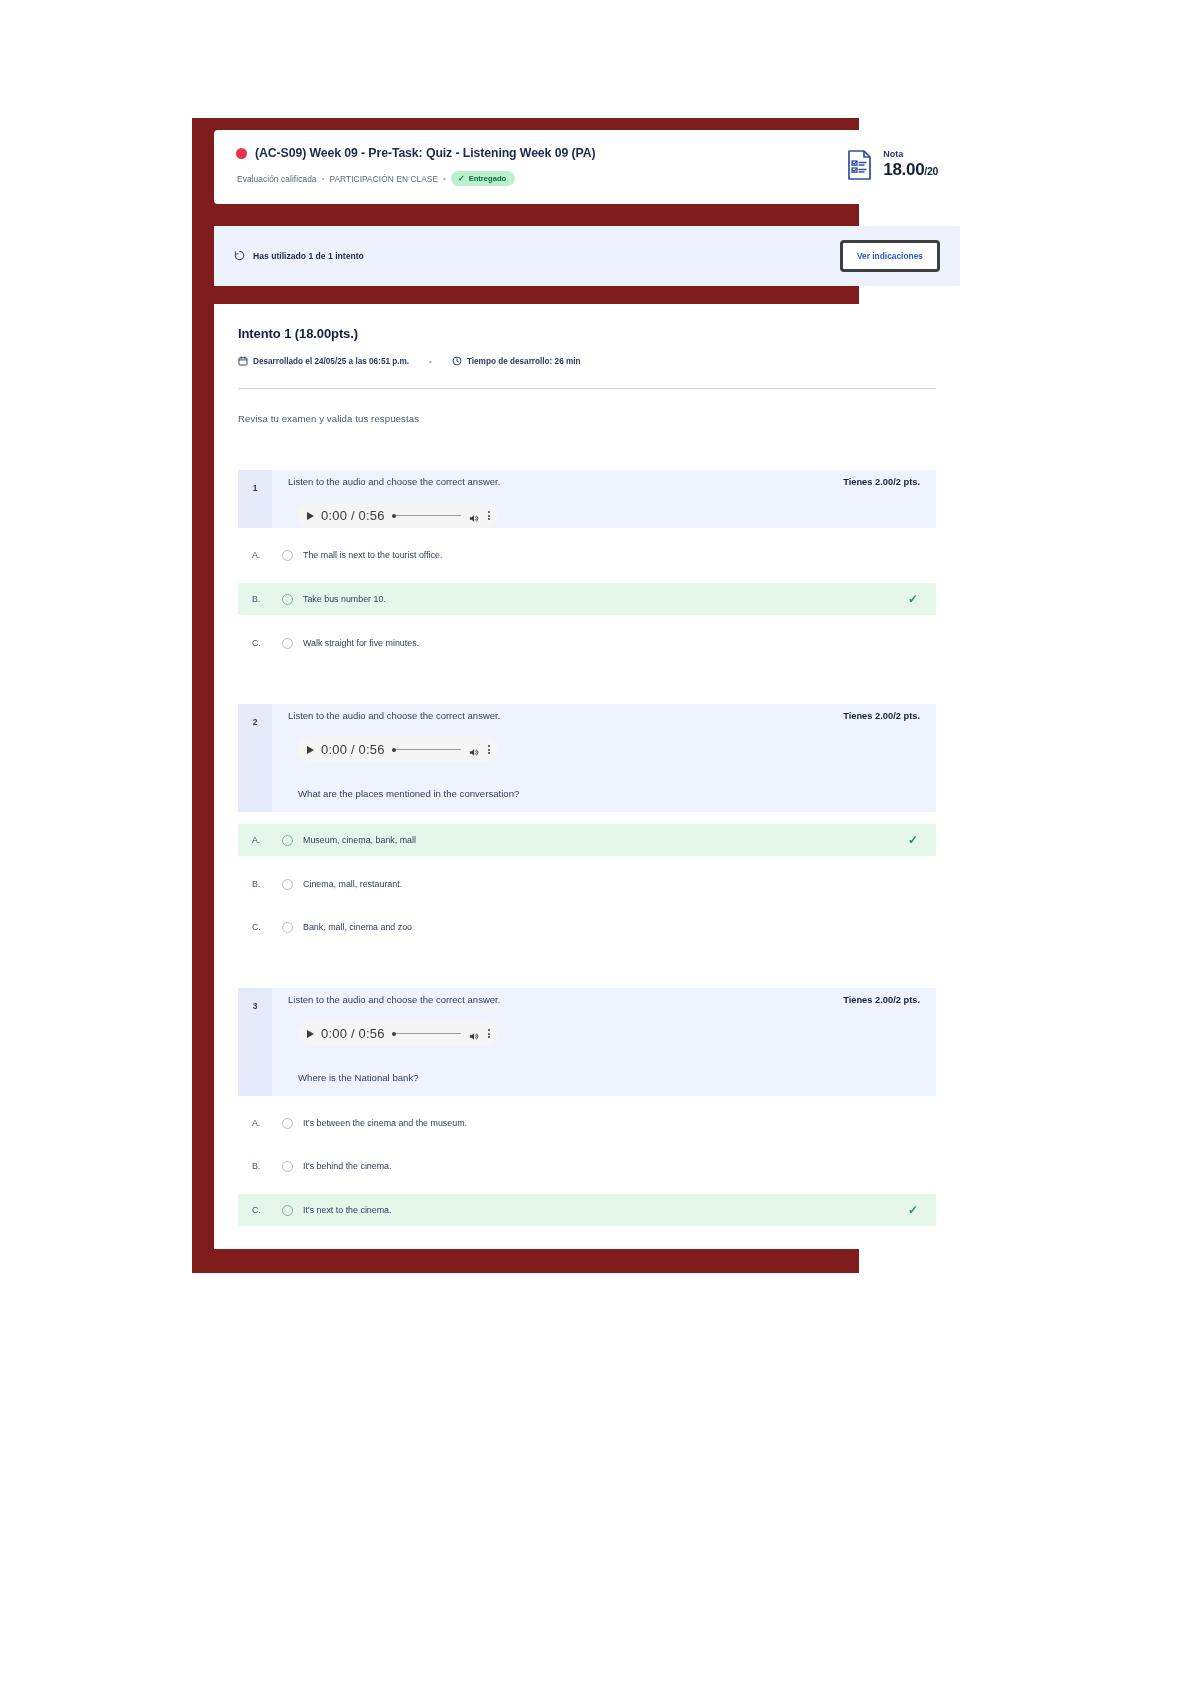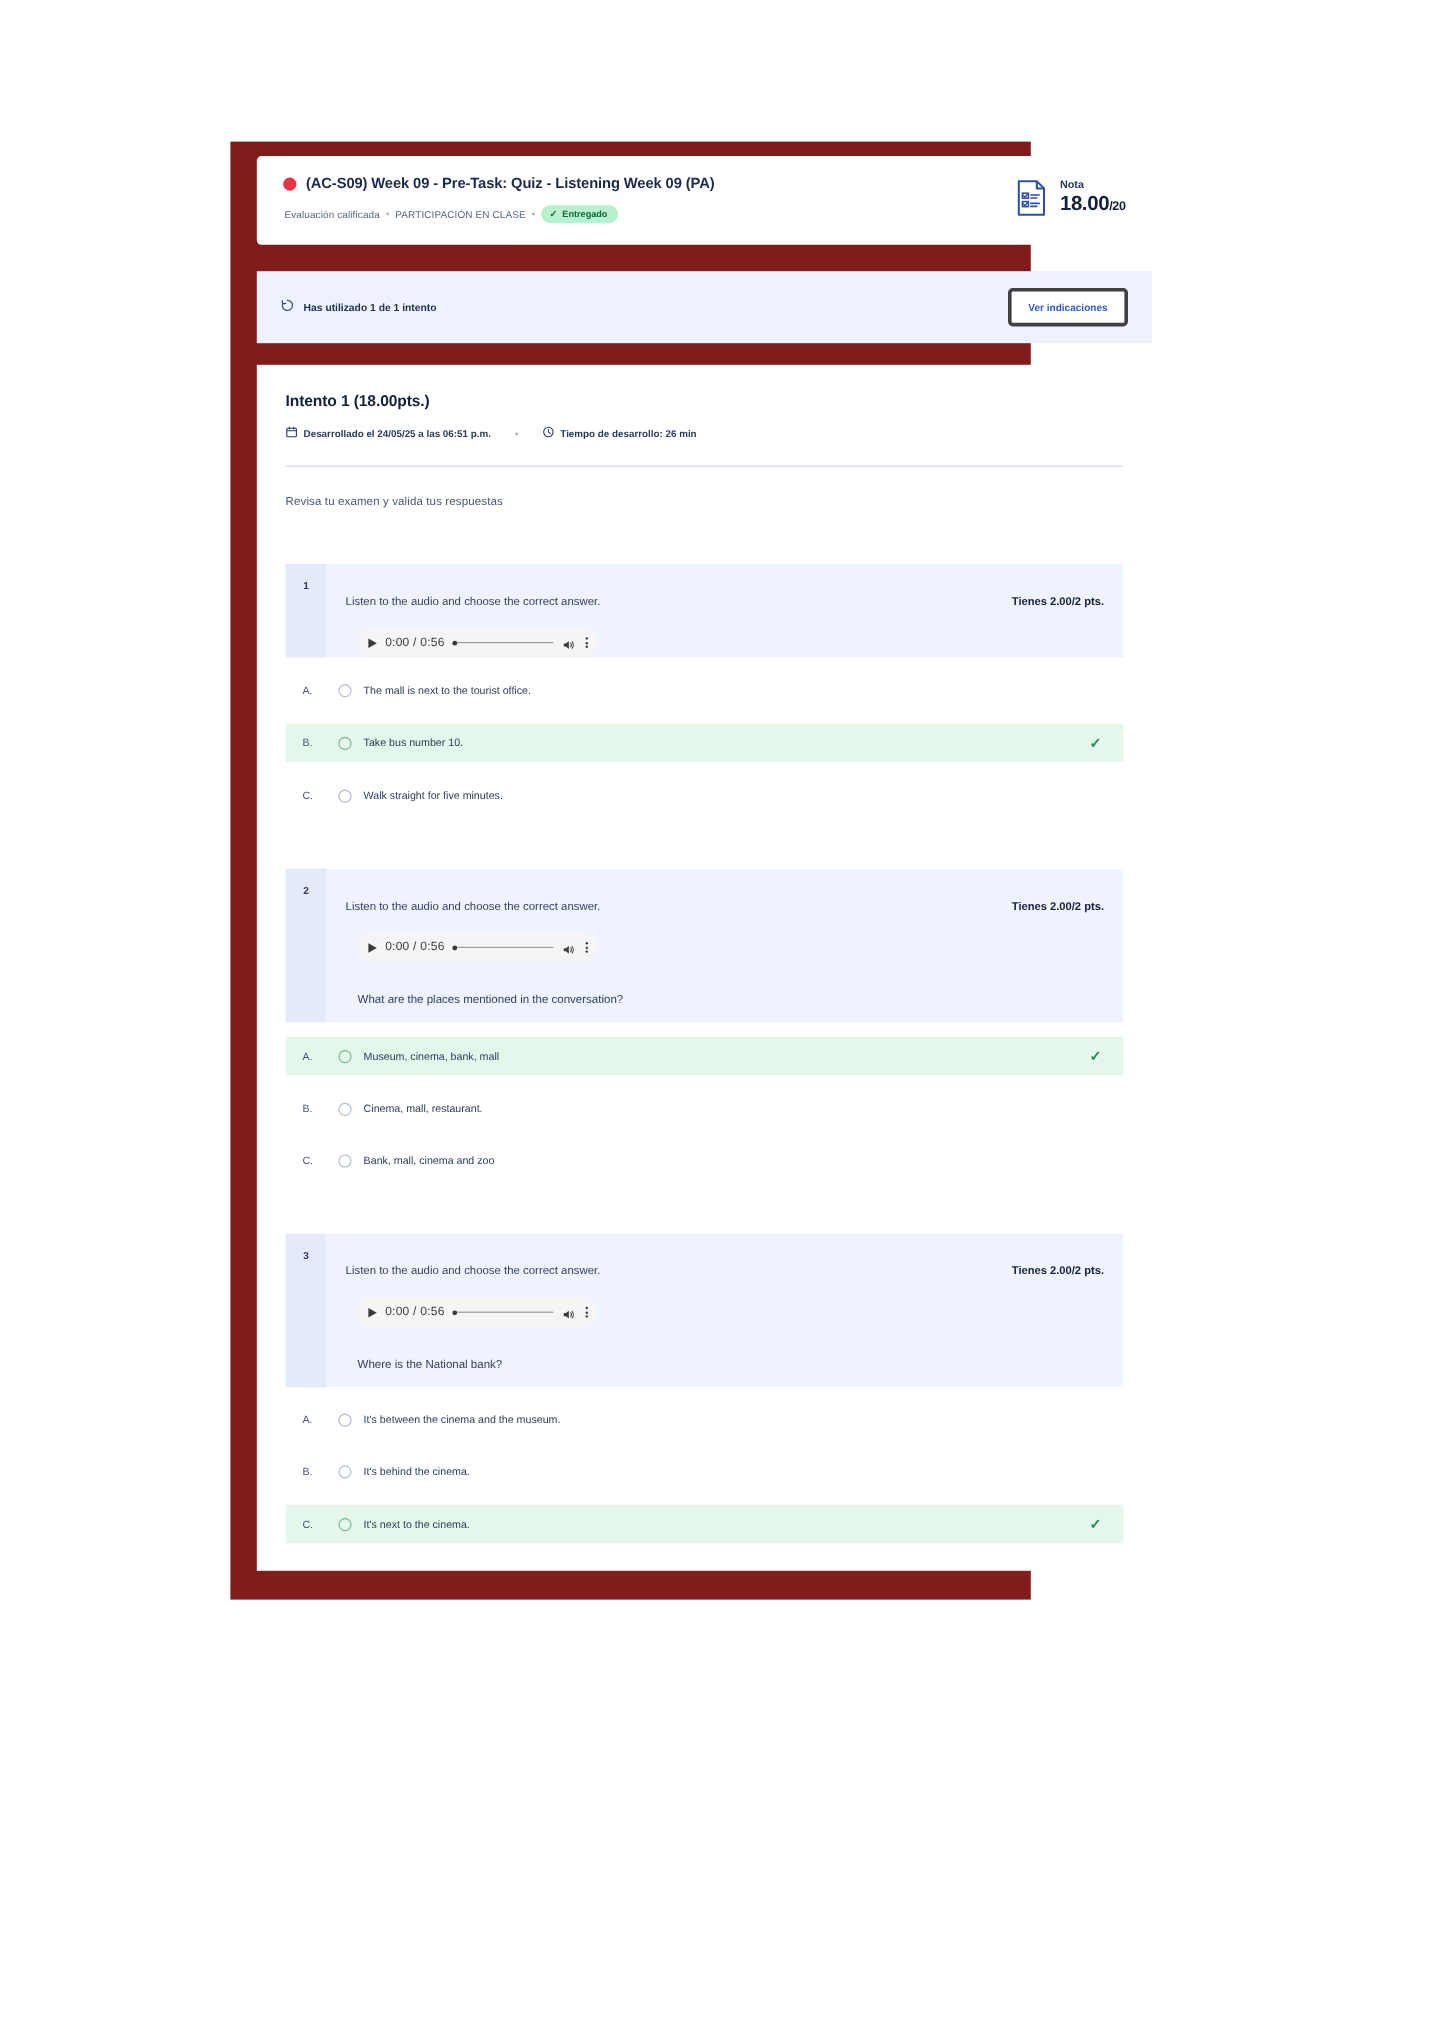--- a/index.html
+++ b/index.html
@@ -113,21 +113,21 @@
   .q-num {
     width: 34px; flex: 0 0 34px;
     background: #e4eafa;
     display: flex; align-items: flex-start; justify-content: center;
     padding-top: 13px;
     font-size: 8.4px; font-weight: bold; color: #2b3a5c;
   }
   .q-body {
     flex: 1 1 auto;
     background: #eef3fd;
-    padding: 26px 16px 0 16px;
+    padding: 6px 16px 0 16px;
   }
   .q-prompt-row {
     display: flex; align-items: baseline; justify-content: space-between; gap: 14px;
   }
   .q-prompt { font-size: 9.5px; color: #33415c; }
   .q-score { font-size: 9.3px; font-weight: bold; color: #14213d; white-space: nowrap; }
 
   
   .audio {
     margin: 16px 0 0 10px;
@@ -136,21 +136,21 @@
     display: flex; align-items: center; gap: 7px;
     padding: 0 8px 0 9px;
   }
   .aud-play {
     width: 0; height: 0;
     border-left: 7px solid #3b3b3b;
     border-top: 4.5px solid transparent;
     border-bottom: 4.5px solid transparent;
     flex: 0 0 auto;
   }
-  .aud-time { font-size: 10px; color: #3b3b3b; white-space: nowrap; letter-spacing: 0.2px; }
+  .aud-time { font-size: 13px; color: #3b3b3b; white-space: nowrap; letter-spacing: 0.2px; }
   .aud-track { flex: 1 1 auto; display: flex; align-items: center; }
   .aud-dot { width: 4px; height: 4px; border-radius: 50%; background: #3b3b3b; }
   .aud-line { flex: 1 1 auto; height: 1.5px; background: #9b9b9b; }
   .aud-vol { width: 11px; height: 11px; flex: 0 0 auto; }
   .aud-kebab { display: flex; flex-direction: column; gap: 1.5px; flex: 0 0 auto; padding-left: 2px; }
   .aud-kebab i { width: 2px; height: 2px; border-radius: 50%; background: #3b3b3b; display: block; }
 
   .q-sub { font-size: 9.6px; color: #2f3e5a; padding: 26px 0 13px 10px; }
 
   

